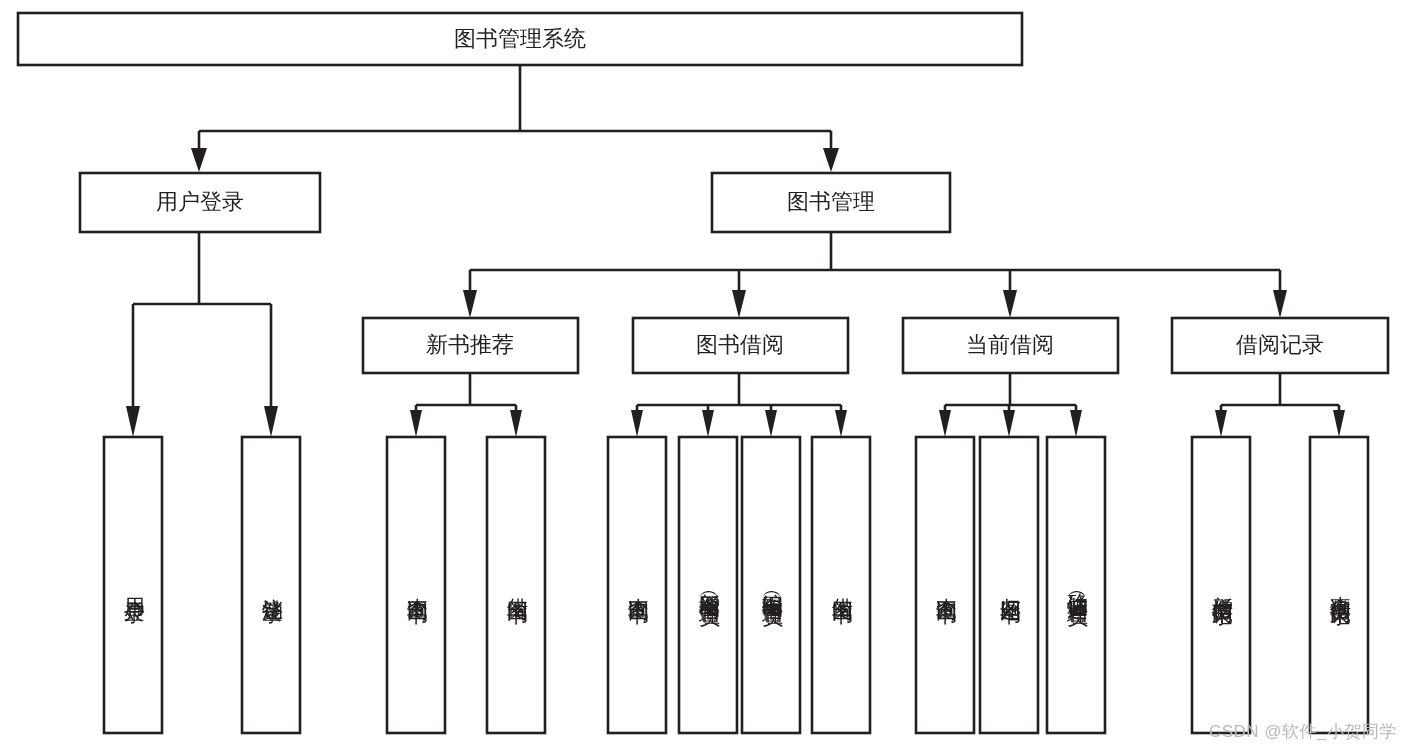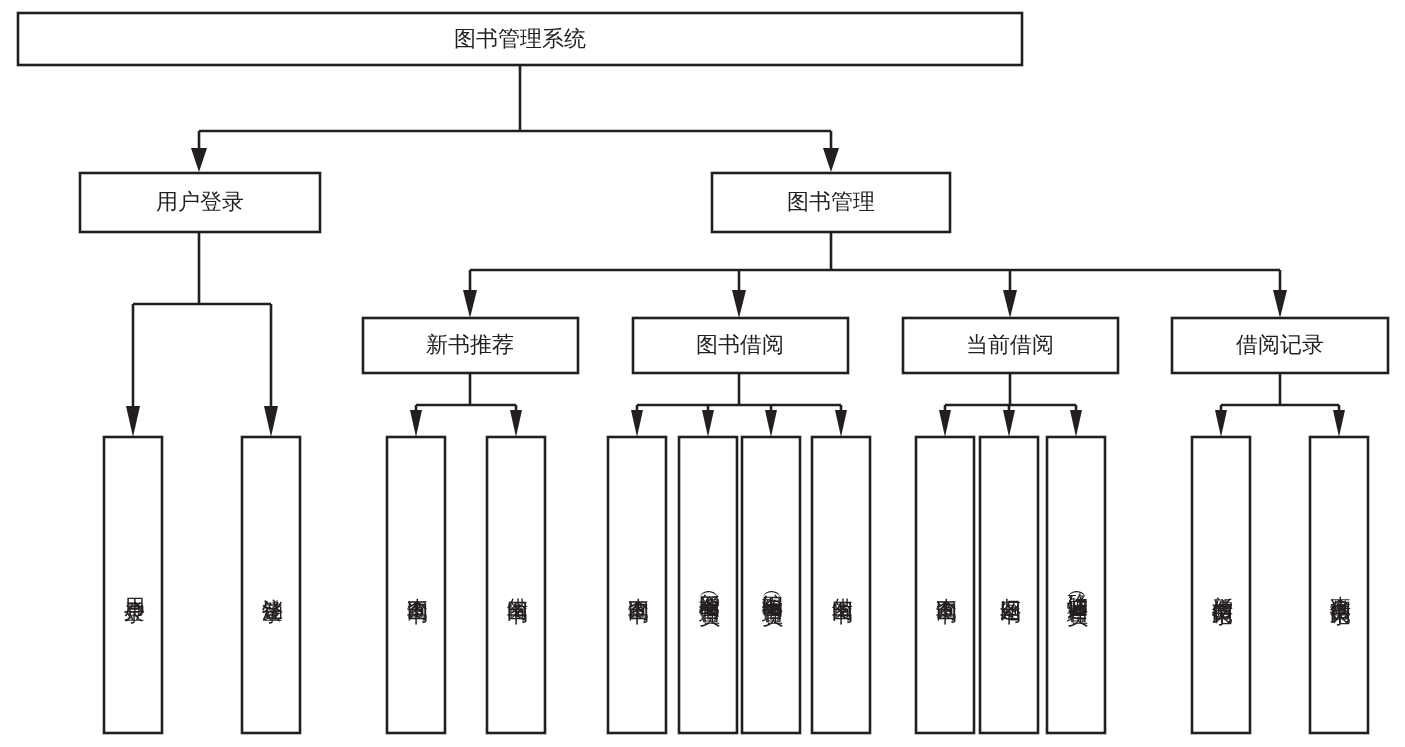--- a/index.html
+++ b/index.html
@@ -197,14 +197,15 @@
 
     <text class="node-label vert" x="945" y="585">查询图书</text>
     <text class="node-label vert" x="1009" y="585">归还图书</text>
     <text class="node-label vert" x="1076" y="585">确认归还（管理员）</text>
 
     <text class="node-label vert" x="1221" y="585">新增借阅记录</text>
     <text class="node-label vert" x="1339" y="585">查询借阅记录</text>
 
   </svg>
 
+  <div class="watermark">CSDN @软件_小贺同学</div>
 
 </div>
 
 </body></html>

